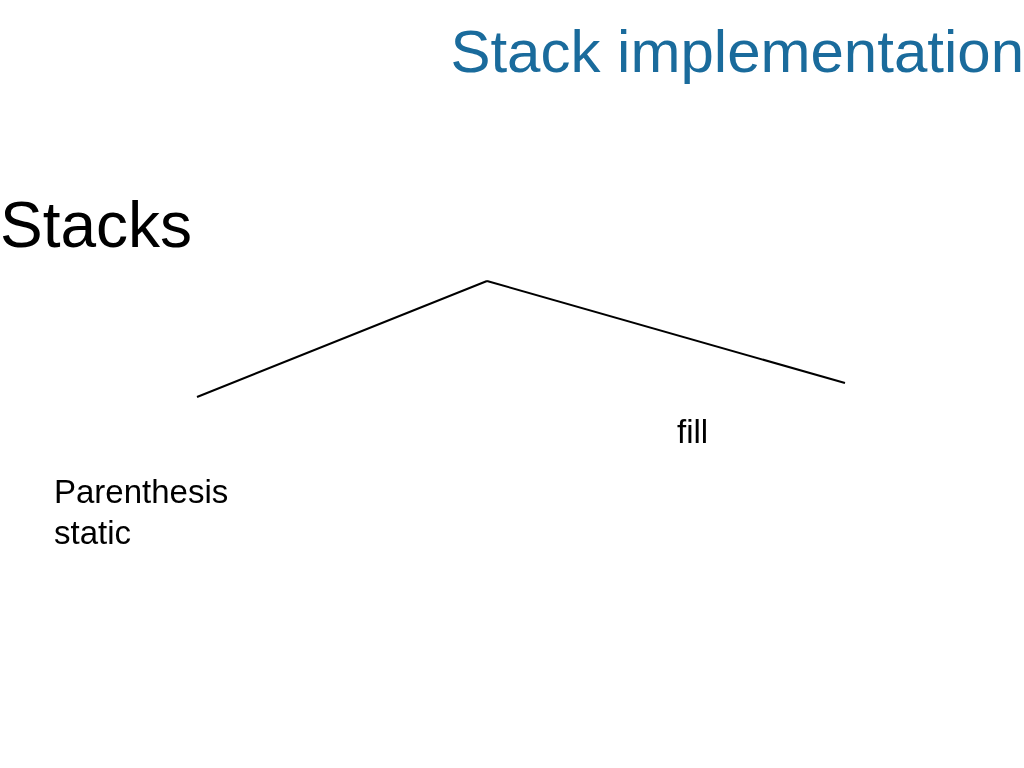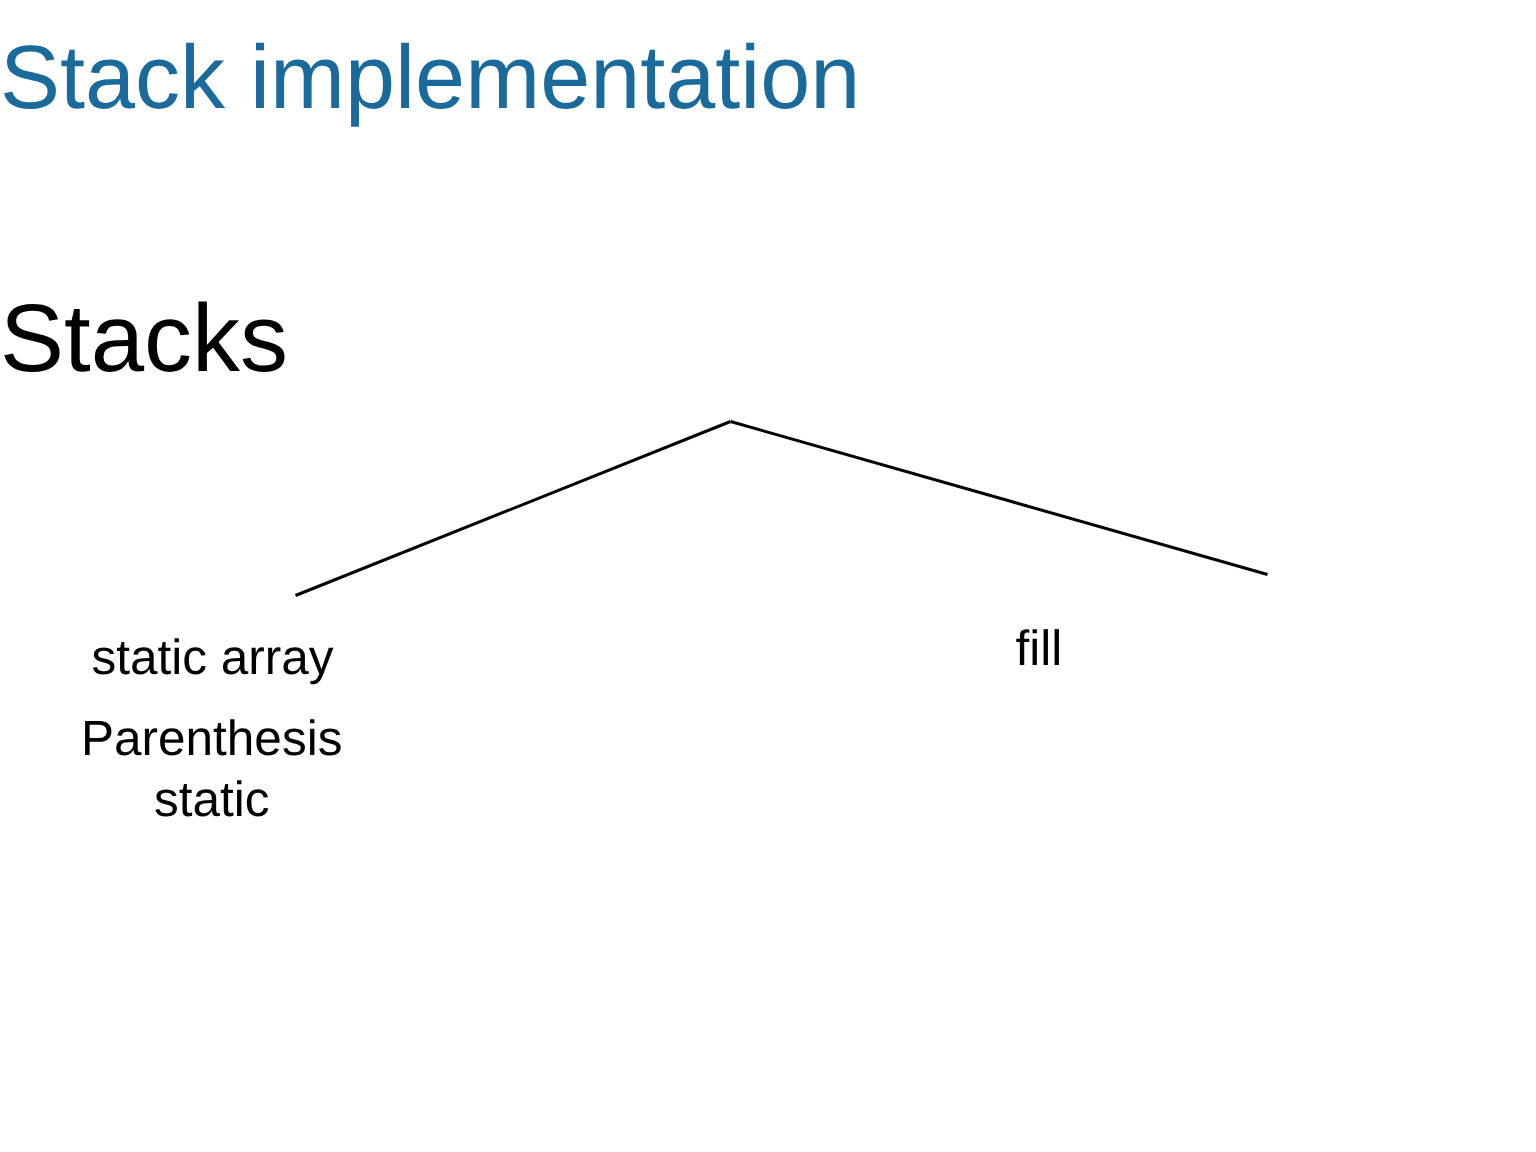--- a/index.html
+++ b/index.html
@@ -13,21 +13,21 @@
     height: 768px;
     background: var(--color-background, #ffffff);
     font-family: "Liberation Sans", sans-serif;
     overflow: hidden;
   }
   .slide-title {
     position: absolute;
     top: 18px;
     left: 0;
     width: 1024px;
-    text-align: left;
+    text-align: right;
     font-size: 60px;
     line-height: 1.12;
     font-weight: 400;
     color: var(--color-title, #1a6b9c);
     letter-spacing: 0px;
     white-space: nowrap;
   }
   .root-label {
     position: absolute;
     top: 190px;
@@ -58,21 +58,20 @@
     color: var(--color-text, #000000);
     white-space: nowrap;
   }
   .left-branch-label {
     left: 61px;
     top: 417px;
   }
   .left-branch-sub {
     left: 54px;
     top: 471px;
-    text-align: center;
   }
   .right-branch-block {
     left: 677px;
     top: 411px;
   }
   .right-branch-block .branch-label-line {
     padding-left: 50px;
   }
 </style>
 </head>
@@ -82,21 +81,20 @@
 
   <div class="slide-title">Stack implementation</div>
 
   <div class="root-label">Stacks</div>
 
   <svg class="connector-svg" viewBox="0 0 1024 768" aria-hidden="true">
     <line x1="197" y1="397" x2="487" y2="281"></line>
     <line x1="487" y1="281" x2="845" y2="383"></line>
   </svg>
 
-  <div class="branch-text left-branch-label">static array</div>
 
   <div class="branch-text left-branch-sub">
     <div class="branch-sub-line">Parenthesis</div>
     <div class="branch-sub-line">static</div>
   </div>
 
   <div class="branch-text right-branch-block">
     <div class="branch-sub-line">fill</div>
   </div>
 

